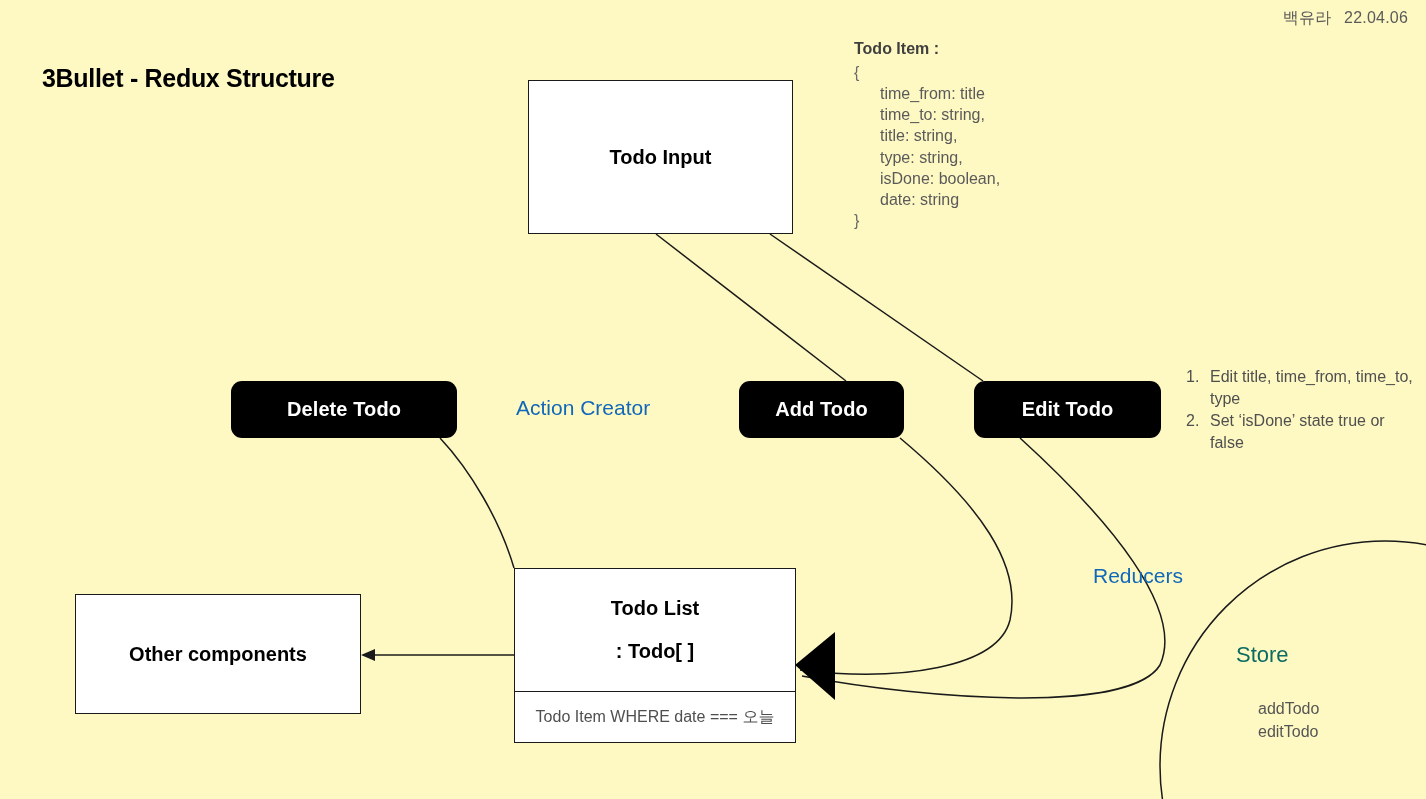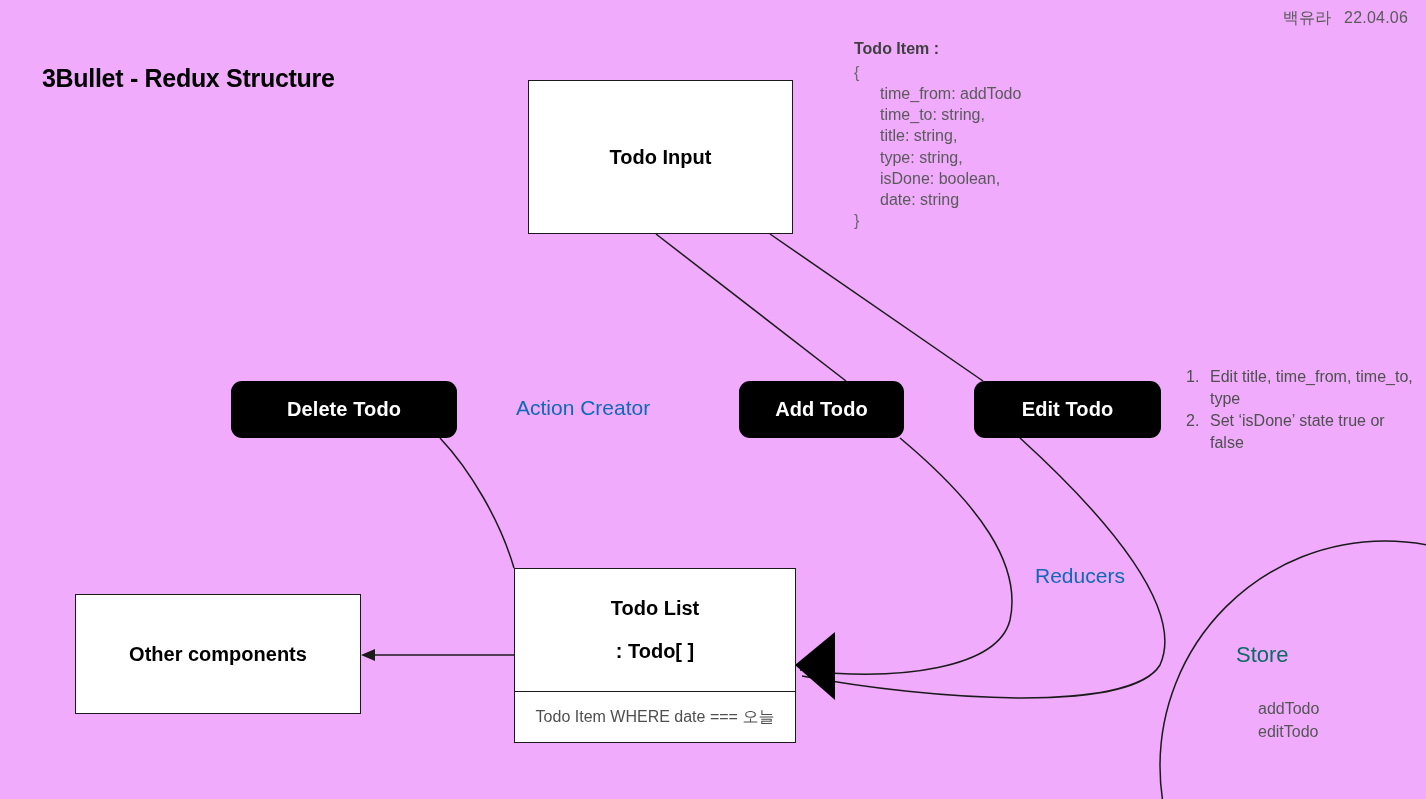--- a/index.html
+++ b/index.html
@@ -7,21 +7,21 @@
     padding: 0;
     background: #ffffff;
   }
   body {
     font-family: "Liberation Sans", "DejaVu Sans", sans-serif;
   }
   #canvas {
     position: relative;
     width: 1426px;
     height: 799px;
-    background: #f0abfc;
+    background: #fef9c3;
     overflow: hidden;
   }
   #wires {
     position: absolute;
     left: 0;
     top: 0;
     width: 1426px;
     height: 799px;
   }
   .layer {
@@ -126,21 +126,21 @@
   #pill-edit-todo   { left: 974px; top: 381px; width: 187px; height: 57px; }
 
   
   .section-label {
     position: absolute;
     font-size: 21px;
     font-weight: normal;
     white-space: nowrap;
   }
   #label-action-creator { left: 516px; top: 396px; color: #1068ba; }
-  #label-reducers       { left: 1035px; top: 564px; color: #1068ba; }
+  #label-reducers       { left: 1093px; top: 564px; color: #1068ba; }
   #label-store          { left: 1236px; top: 642px; color: #0b6b63; font-size: 22px; }
 
   
   #store-members {
     position: absolute;
     left: 1258px;
     top: 698px;
     font-size: 16px;
     color: #555555;
     line-height: 1.42;
@@ -256,21 +256,21 @@
     <div class="section-label" id="label-store">Store</div>
 
     <div id="store-members">
       <div>addTodo</div>
       <div>editTodo</div>
     </div>
 
     <div id="schema-block">
       <div class="schema-title">Todo Item :</div>
       <div class="brace">{</div>
-      <div class="field">time_from: addTodo</div>
+      <div class="field">time_from: title</div>
       <div class="field">time_to: string,</div>
       <div class="field">title: string,</div>
       <div class="field">type: string,</div>
       <div class="field">isDone: boolean,</div>
       <div class="field">date: string</div>
       <div class="brace">}</div>
     </div>
 
     <div id="edit-notes">
       <div class="note-row">

